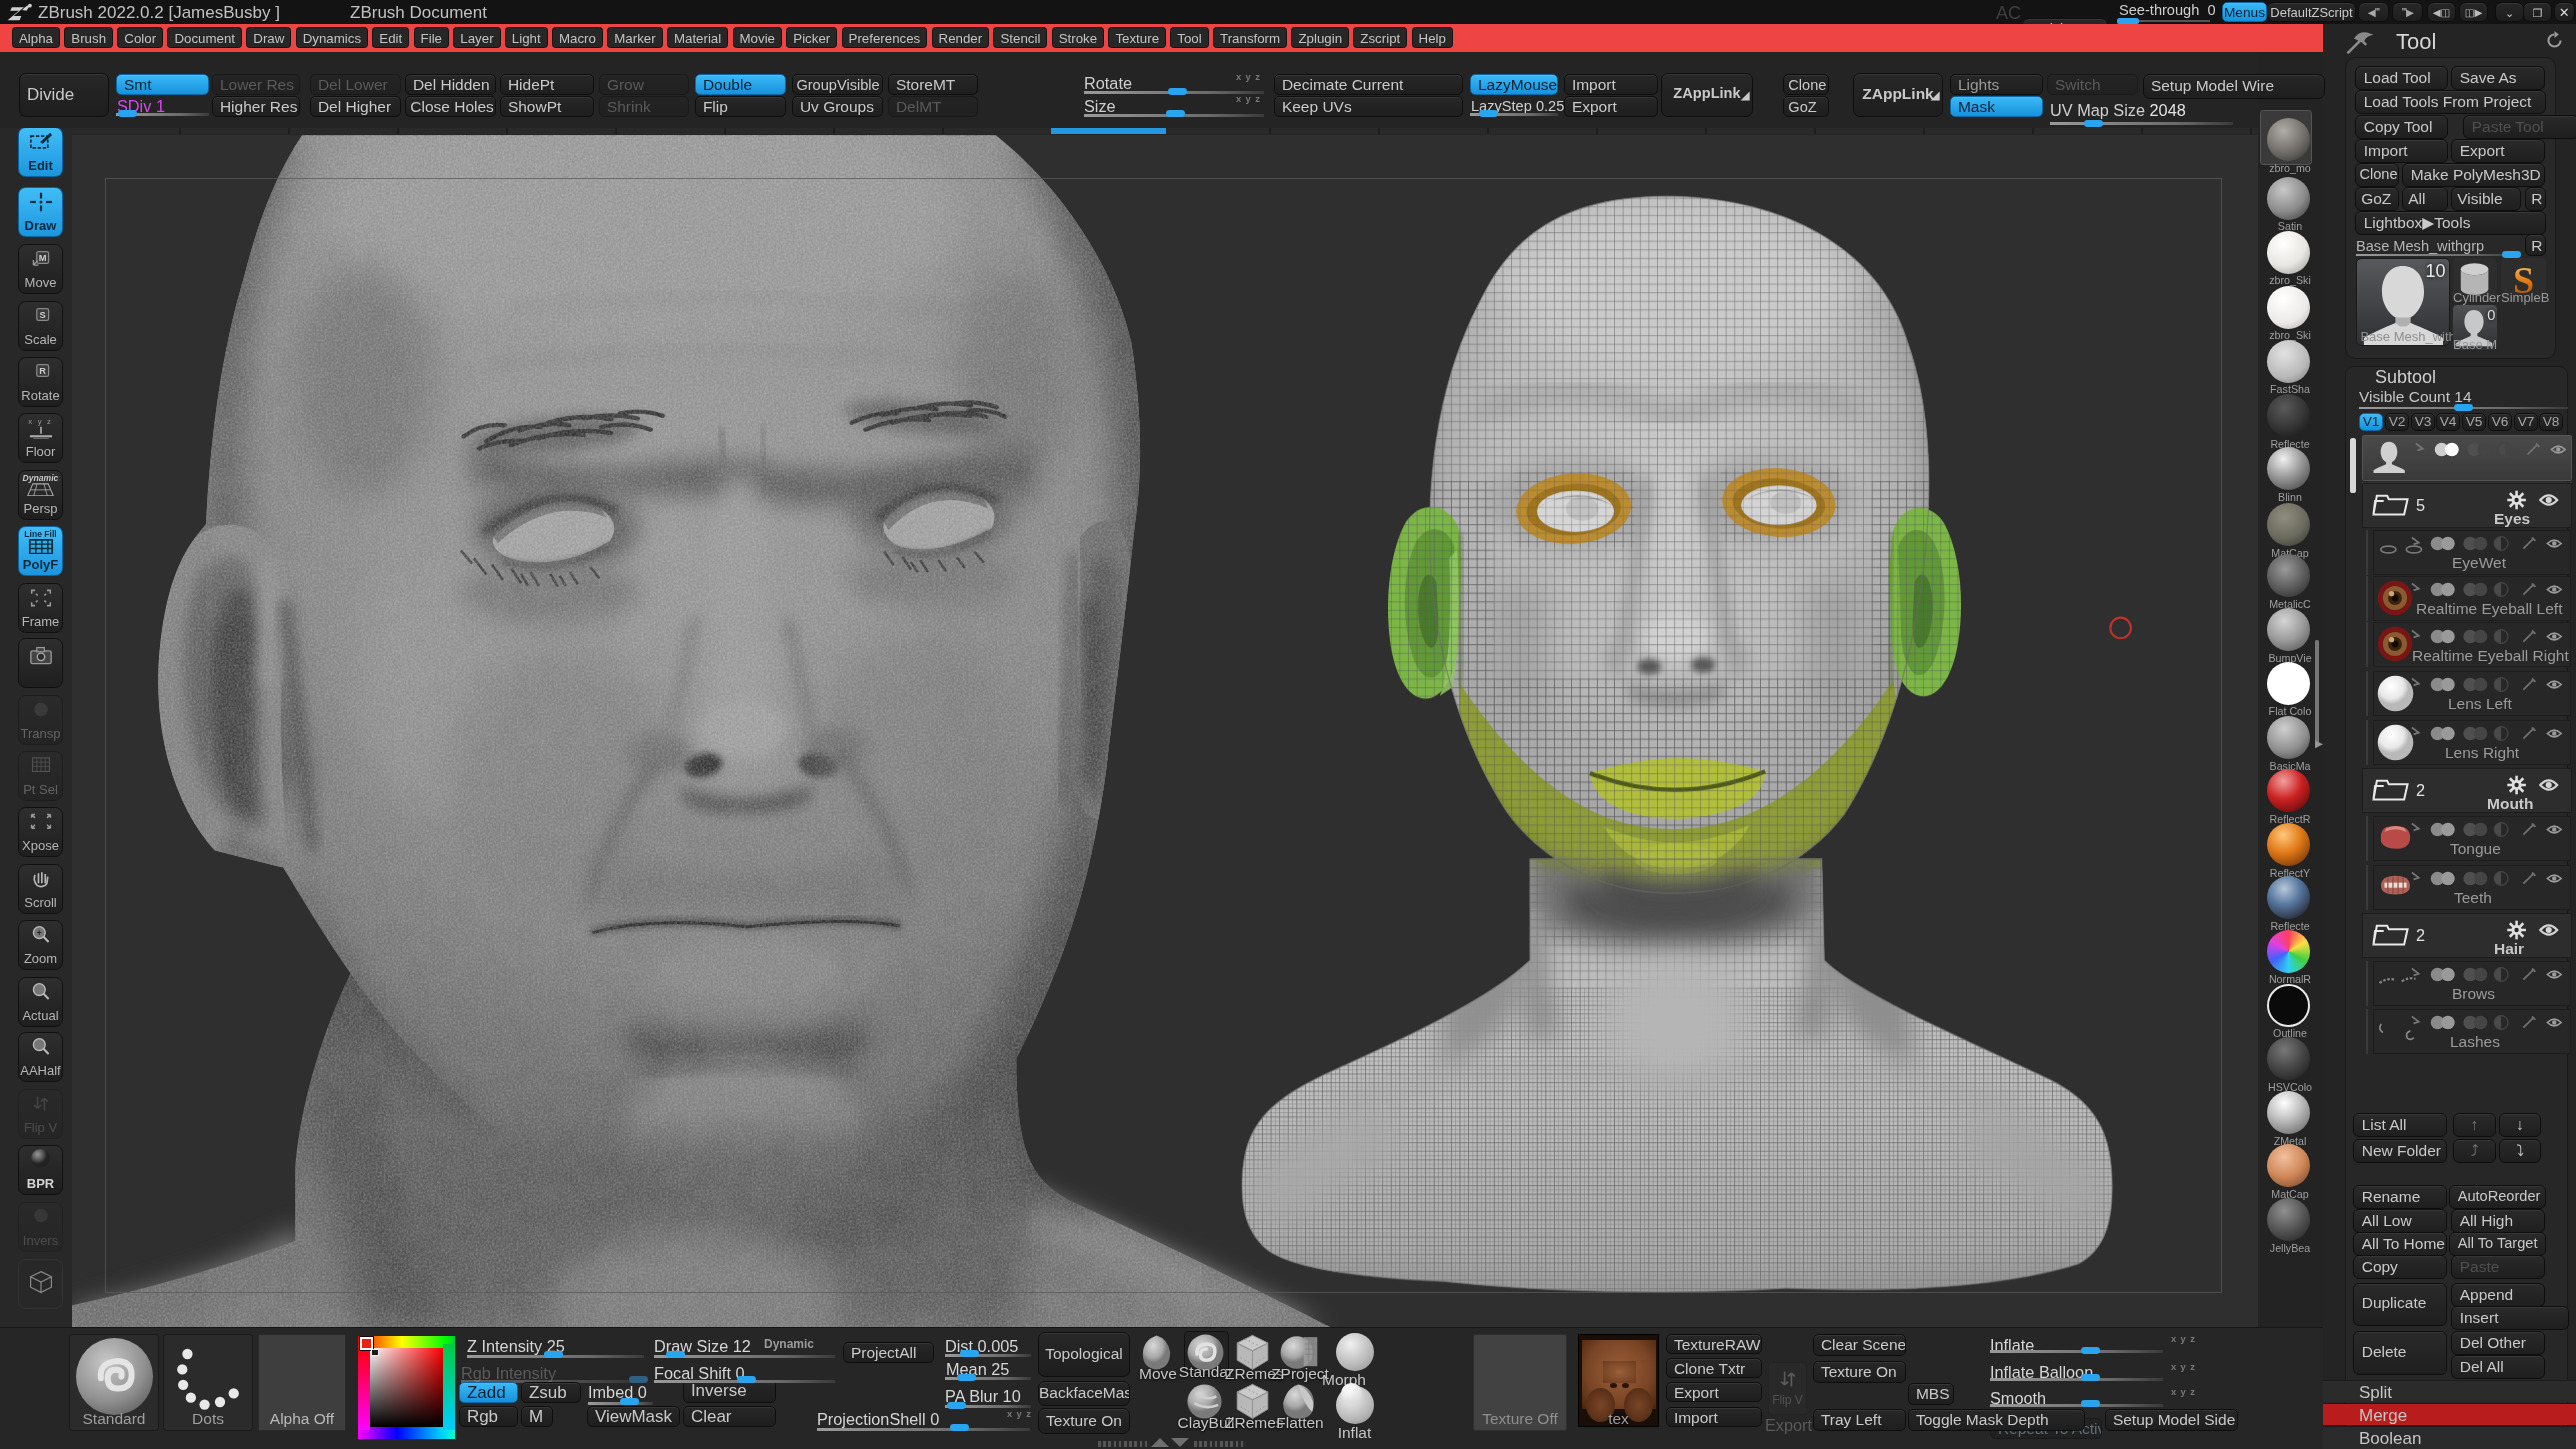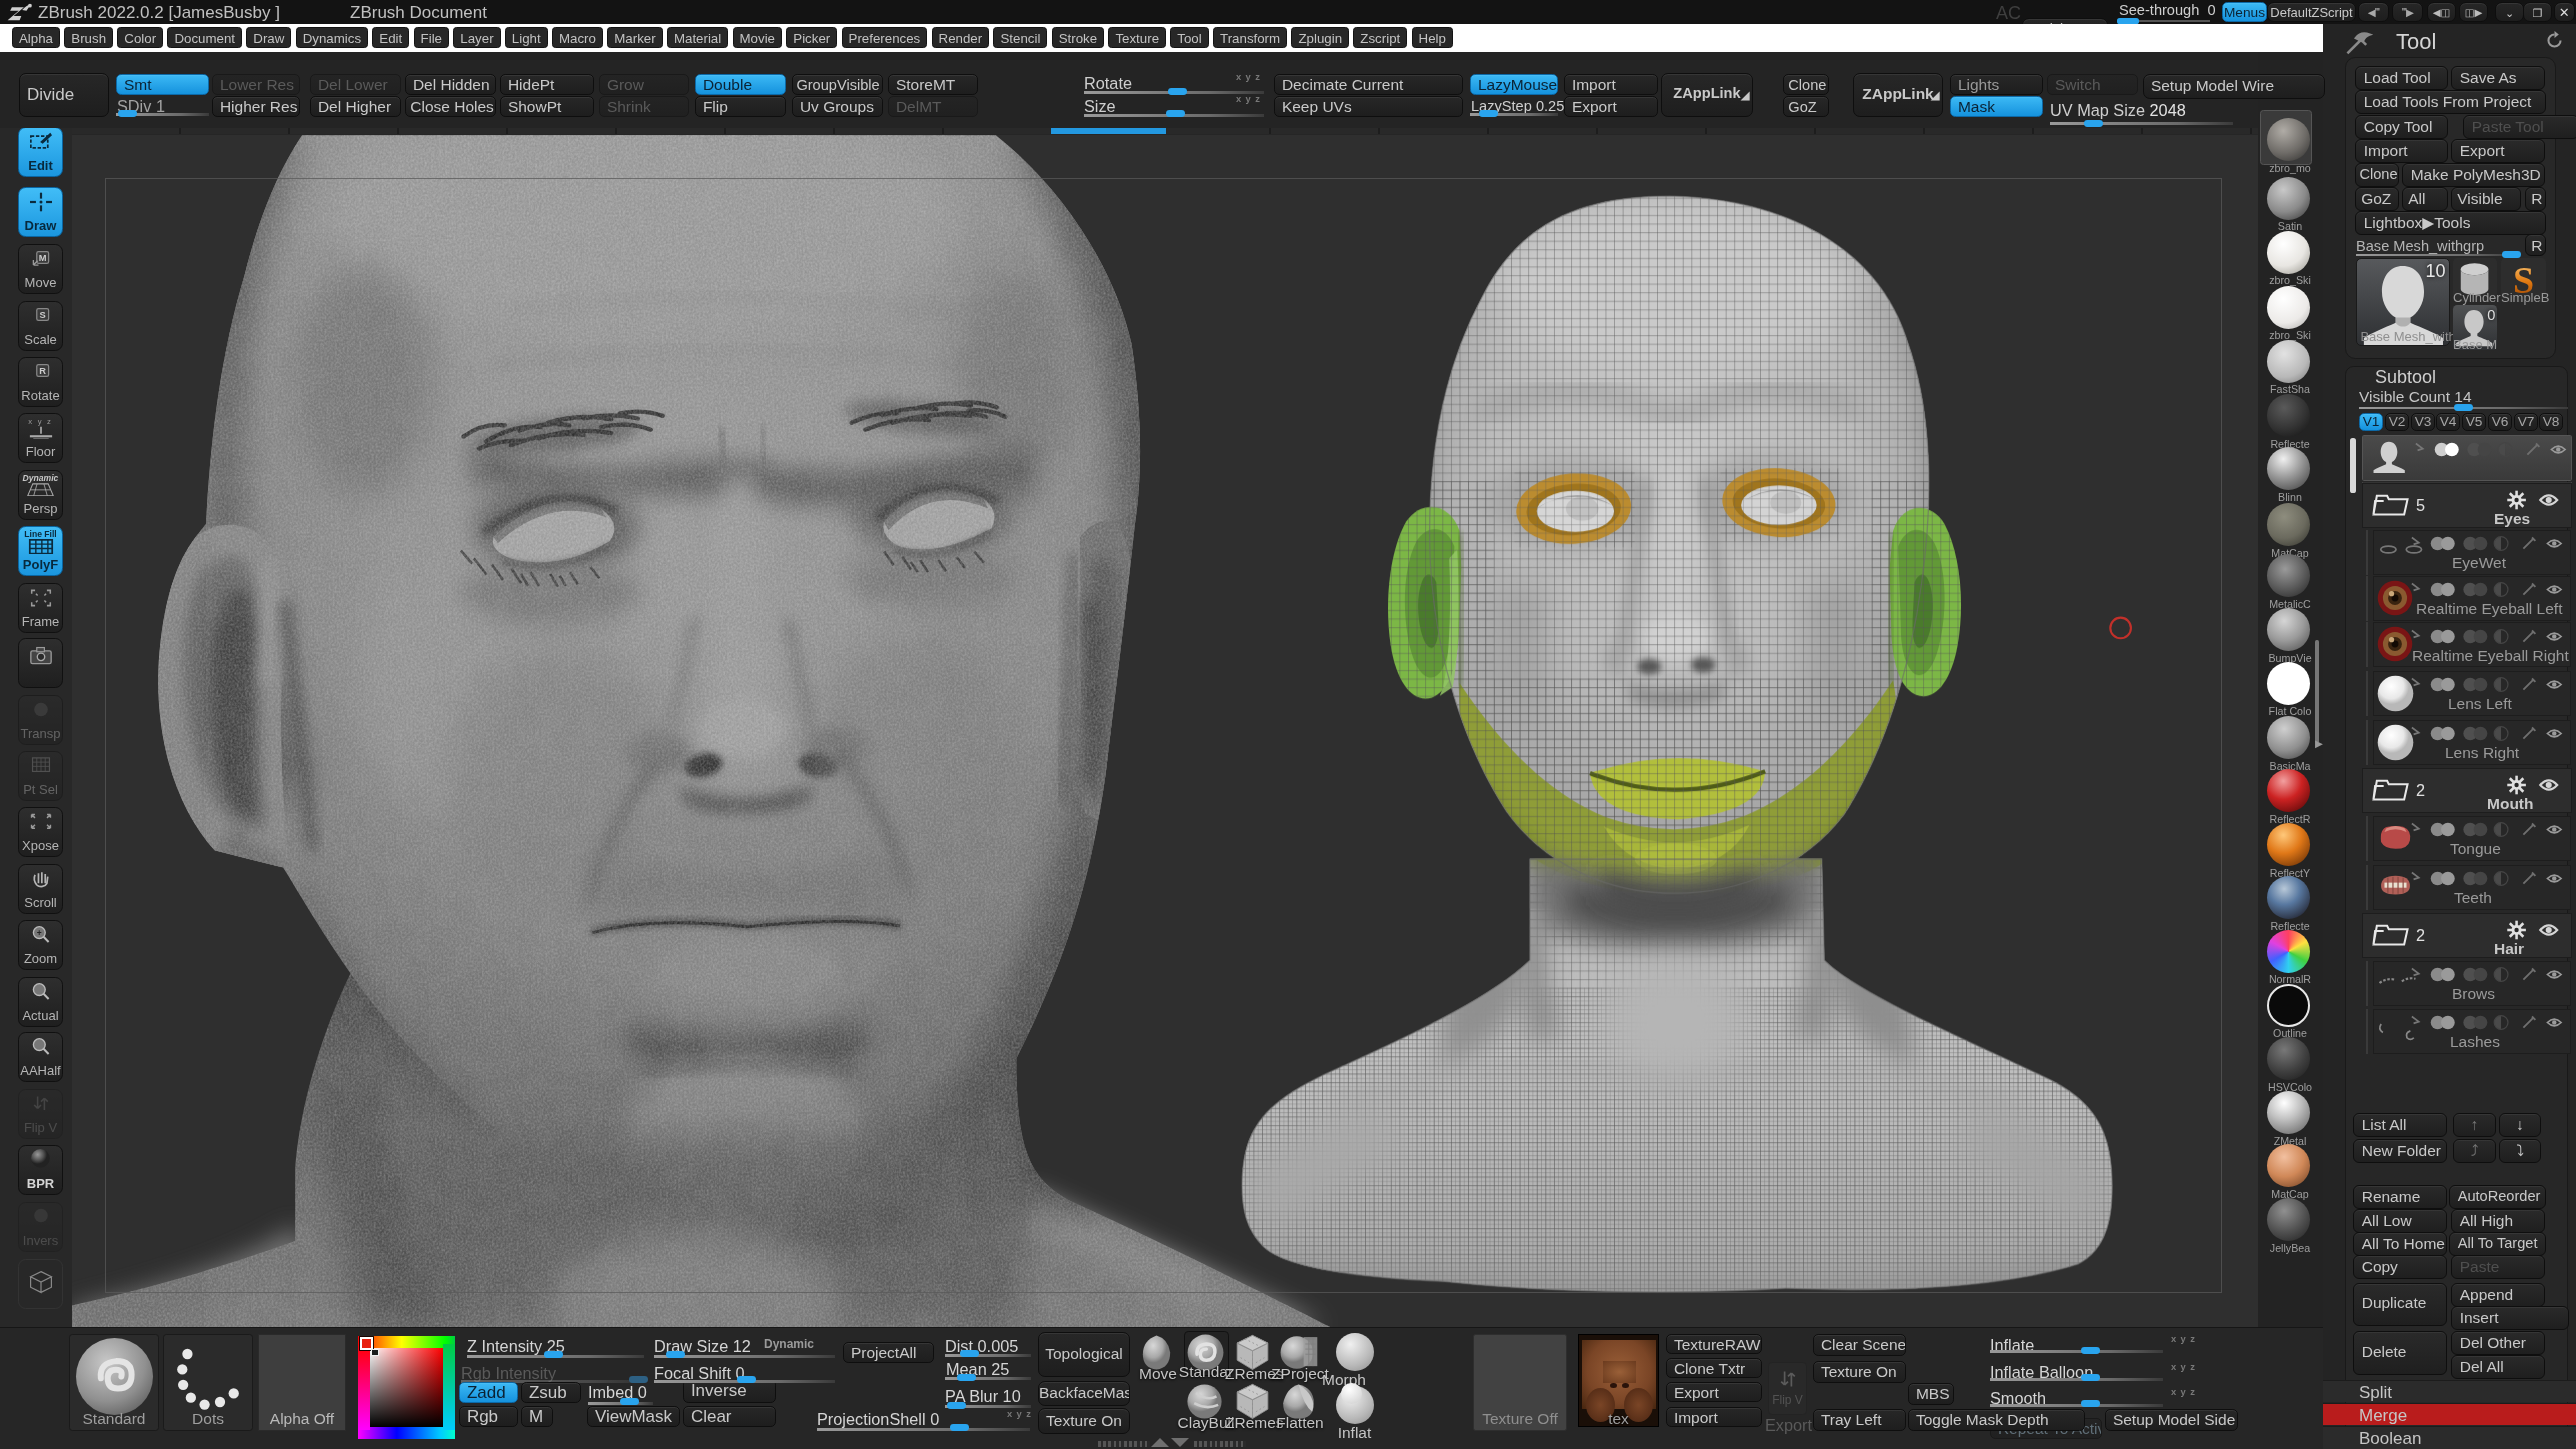--- a/index.html
+++ b/index.html
@@ -9,21 +9,21 @@
 .b.dim{color:#5a5a5a;background:linear-gradient(#242424,#202020);border-color:#191919;box-shadow:none}
 .b.blue{background:linear-gradient(#3cb9f5,#1592dd);color:#0b2233;border-color:#0c69a7}
 .b.ctr{text-align:center;padding-left:0}
 .lbl{position:absolute;color:#b9b9b9;font-size:16.3px;white-space:nowrap}
 .lbl.dim{color:#5a5a5a}
 .slider{position:absolute;height:2.6px;background:linear-gradient(90deg,#9a9a9a,#6a6a6a 70%,#3a3a3a)}
 .thumb{position:absolute;width:19px;height:6.9px;background:#29a4ee;border-radius:3.4px}
 .xyz{position:absolute;color:#787878;font-size:9.4px;font-weight:bold;letter-spacing:0.9px}
 
 #titlebar{position:absolute;left:0;top:0;width:2576px;height:24px;background:#131313;color:#b8b8b8;font-size:17px}
-#menurow{position:absolute;left:0;top:24px;width:2576px;height:27.5px;background:#ffffff}
+#menurow{position:absolute;left:0;top:24px;width:2576px;height:27.5px;background:#ef4444}
 .mi{position:relative;display:inline-block;background:#272727;border:0.9px solid #131313;border-radius:3.4px;color:#c3c3c3;font-size:13.3px;padding:2.6px 6px 2.6px;margin:3.4px 4.3px 0 0;height:20.6px}
 #topbar{position:absolute;left:0;top:52px;width:2258px;height:76px;background:#242424;z-index:6}
 #strip{position:absolute;left:72px;top:127px;width:2186px;height:7.7px;background:#262626}
 #sidebar{position:absolute;left:0;top:124px;width:72px;height:1203px;background:#282828}
 #canvas{position:absolute;left:72px;top:135px;width:2186px;height:1192px;background:#2f2f2f;overflow:hidden}
 #docborder{position:absolute;left:33px;top:43px;width:2117px;height:1115px;border:0.9px solid #5a5a5a;opacity:.75}
 #matcol{position:absolute;left:2258px;top:52px;width:64px;height:1361px;background:#232323}
 #tray{position:absolute;left:2323px;top:24px;width:253px;height:1425px;background:#242424;z-index:5}
 #bottombar{position:absolute;left:0;top:1327px;width:2576px;height:123px;background:#262626;border-top:0.9px solid #161616}
 
@@ -72,21 +72,21 @@
  <div class="b" style="left:19px;top:20.6px;width:90px;height:44px;line-height:41px;border-radius:6.9px;font-size:17px">Divide</div>
  <div class="b blue" style="left:116px;top:22px;width:93px;height:20.6px">Smt</div>
  <div class="b dim" style="left:212px;top:22px;width:88px;height:20.6px">Lower Res</div>
  <div class="b dim" style="left:310px;top:22px;width:91px;height:20.6px">Del Lower</div>
  <div class="b" style="left:405px;top:22px;width:91px;height:20.6px">Del Hidden</div>
  <div class="b" style="left:500px;top:22px;width:94px;height:20.6px">HidePt</div>
  <div class="b dim" style="left:599px;top:22px;width:90px;height:20.6px">Grow</div>
  <div class="b blue" style="left:695px;top:22px;width:91px;height:20.6px">Double</div>
  <div class="b" style="left:792px;top:22px;width:91px;height:20.6px;padding-left:3.4px;font-size:14.6px;line-height:20.6px">GroupVisible</div>
  <div class="b" style="left:888px;top:22px;width:90px;height:20.6px">StoreMT</div>
- <span class="lbl" style="left:117px;top:45px;color:#a3a3a3">SDiv 1</span>
+ <span class="lbl" style="left:117px;top:45px;color:#d946ef">SDiv 1</span>
  <div class="slider" style="left:116px;top:61px;width:93px"></div>
  <div class="thumb" style="left:118px;top:58px"></div>
  <div class="b" style="left:212px;top:44px;width:88px;height:20.6px">Higher Res</div>
  <div class="b" style="left:310px;top:44px;width:91px;height:20.6px">Del Higher</div>
  <div class="b" style="left:405px;top:44px;width:91px;height:20.6px;padding-left:4.3px">Close Holes</div>
  <div class="b" style="left:500px;top:44px;width:94px;height:20.6px">ShowPt</div>
  <div class="b dim" style="left:599px;top:44px;width:90px;height:20.6px">Shrink</div>
  <div class="b" style="left:695px;top:44px;width:91px;height:20.6px">Flip</div>
  <div class="b" style="left:792px;top:44px;width:91px;height:20.6px">Uv Groups</div>
  <div class="b dim" style="left:888px;top:44px;width:90px;height:20.6px">DelMT</div>

